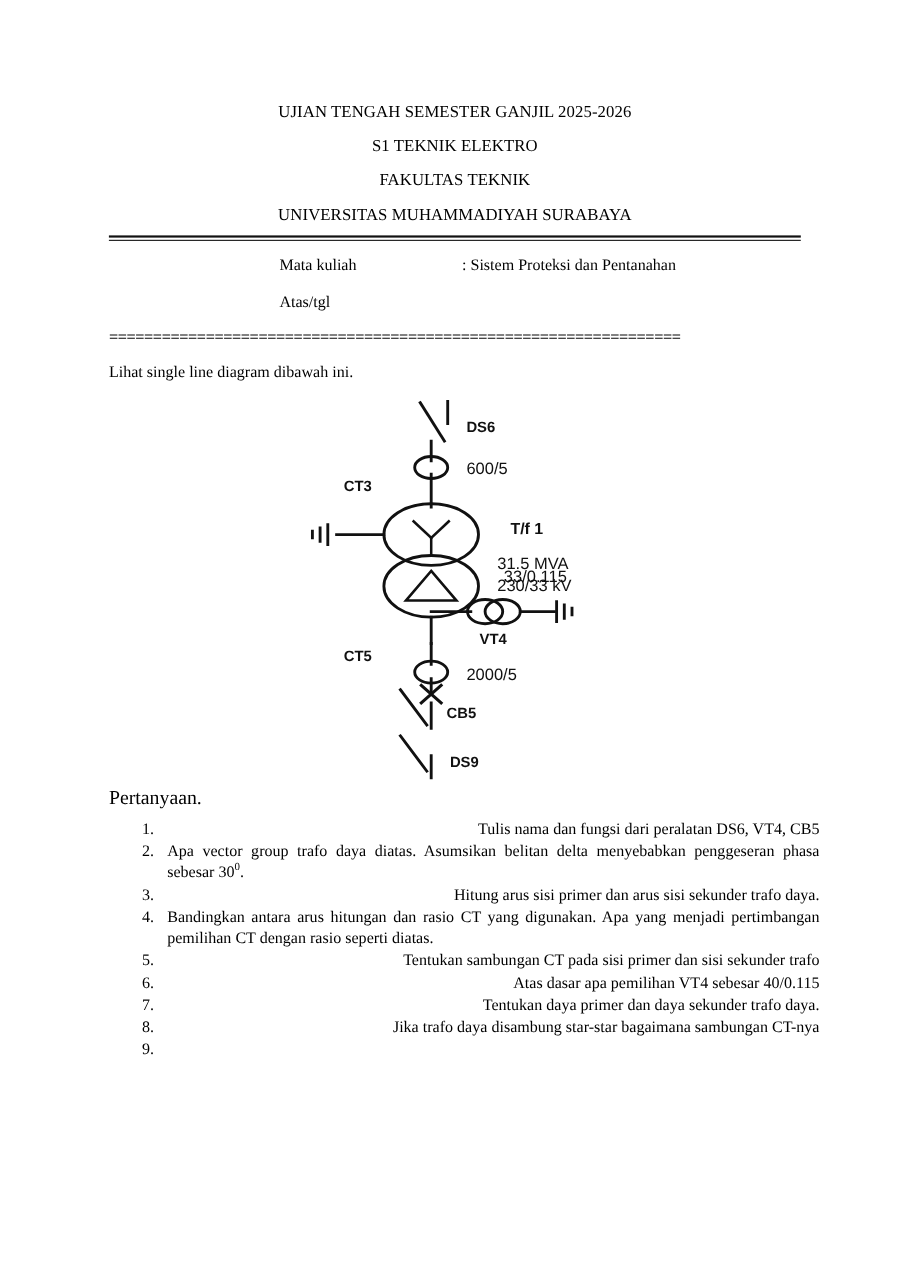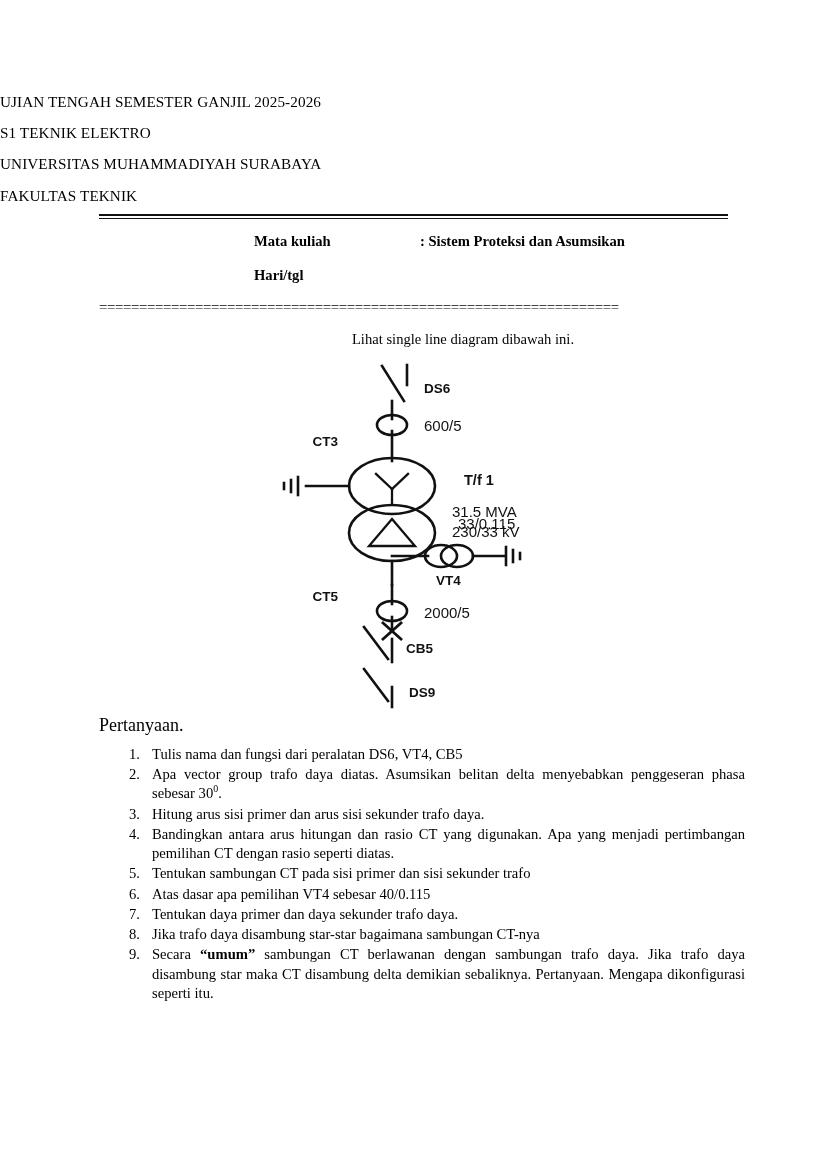--- a/index.html
+++ b/index.html
@@ -21,21 +21,21 @@
     left: 0; top: 0;
     width: 827px;
     height: 1170px;
     box-sizing: border-box;
     padding: 0;
   }
 
   
   .header {
     padding-top: 94px;
-    text-align: left;
+    text-align: center;
   }
   .header-line {
     font-size: 15.2px;
     letter-spacing: 0.1px;
     line-height: 1;
     margin: 0 0 16px 0;
   }
   .header-line:last-child { margin-bottom: 0; }
 
   .double-rule {
@@ -44,21 +44,20 @@
     border-bottom: 1px solid #111;
     height: 2px;
     box-sizing: content-box;
   }
 
   
   .info-table {
     margin: 14px 0 0 0;
     padding-left: 254px;
     font-size: 14.6px;
-    font-weight: bold;
   }
   .info-row {
     display: flex;
     margin-bottom: 17px;
     line-height: 1.15;
   }
   .info-label { width: 166px; flex: none; }
   .info-value { flex: 1; }
 
   
@@ -70,21 +69,20 @@
     white-space: nowrap;
     overflow: hidden;
     height: 16px;
     color: #000;
   }
 
   .intro {
     margin: 15px 0 0 99px;
     font-size: 14.6px;
     line-height: 1.2;
-    text-align: center;
   }
 
   
   .diagram-wrap {
     margin-top: 8px;
     width: 825px;
     height: 352px;
     position: relative;
   }
   .diagram-svg {
@@ -110,47 +108,47 @@
     margin-bottom: 1px;
     padding-right: 82px;
   }
   .qnum {
     width: 152px;
     flex: none;
     text-align: right;
     padding-right: 12px;
     box-sizing: border-box;
   }
-  .qtext { flex: 1; }
+  .qtext { flex: 1; text-align: right; }
   .qtext.justified { text-align: justify; }
   .qtext.justified > span { display: inline; }
   sup { font-size: 0.68em; vertical-align: super; line-height: 0; }
   b { font-weight: bold; }
 </style>
 </head>
 <body>
 
 <div class="page">
 
   <div class="header">
     <div class="header-line">UJIAN TENGAH SEMESTER GANJIL 2025-2026</div>
     <div class="header-line">S1 TEKNIK ELEKTRO</div>
+    <div class="header-line">FAKULTAS TEKNIK</div>
     <div class="header-line">UNIVERSITAS MUHAMMADIYAH SURABAYA</div>
-    <div class="header-line">FAKULTAS TEKNIK</div>
   </div>
 
   <div class="double-rule"></div>
 
   <div class="info-table">
     <div class="info-row">
       <div class="info-label">Mata kuliah</div>
-      <div class="info-value">: Sistem Proteksi dan Asumsikan</div>
+      <div class="info-value">: Sistem Proteksi dan Pentanahan</div>
     </div>
     <div class="info-row">
-      <div class="info-label">Hari/tgl</div>
+      <div class="info-label">Atas/tgl</div>
     </div>
   </div>
 
   <div class="eq-sep">=================================================================</div>
 
   <div class="intro">Lihat single line diagram dibawah ini.</div>
 
   <div class="diagram-wrap">
     <svg class="diagram-svg" width="300" height="352" viewBox="0 0 300 352">
       <g fill="none" stroke="#111111" stroke-width="2.6" stroke-linecap="square">
@@ -328,18 +326,17 @@
       <span class="qtext">Tentukan daya primer dan daya sekunder trafo daya.</span>
     </li>
 
     <li class="qitem">
       <span class="qnum">8.</span>
       <span class="qtext">Jika trafo daya disambung star-star bagaimana sambungan CT-nya</span>
     </li>
 
     <li class="qitem">
       <span class="qnum">9.</span>
-      <span class="qtext justified"><span>Secara </span><b>“umum”</b><span> sambungan CT berlawanan dengan sambungan trafo daya. Jika trafo daya disambung star maka CT disambung delta demikian sebaliknya. Pertanyaan. Mengapa dikonfigurasi seperti itu.</span></span>
     </li>
 
   </ol>
 
 </div>
 
 </body></html>

